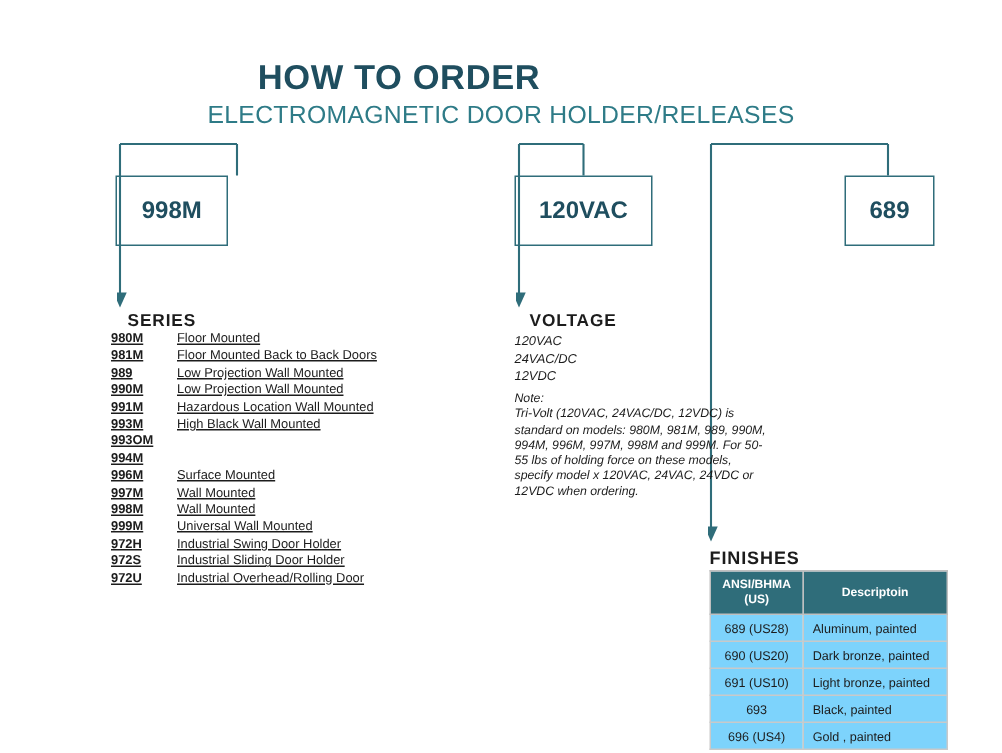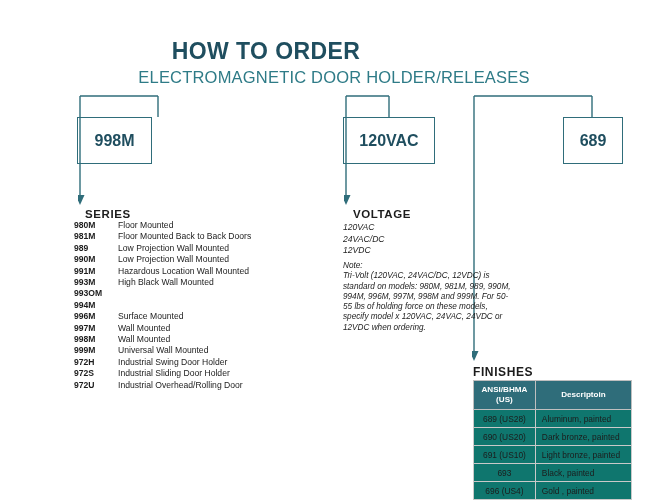--- a/index.html
+++ b/index.html
@@ -85,20 +85,21 @@
     position: absolute;
     left: 74px;
     top: 220px;
     width: 260px;
     font-size: 8.6px;
     line-height: 11.4px;
     color: #1c1c1c;
   }
   #series-list .row {
     display: flex;
+    text-decoration: underline;
   }
   #series-list .code {
     width: 44px;
     flex: 0 0 44px;
     font-weight: bold;
   }
   #series-list .desc {
     flex: 1 1 auto;
   }
 
@@ -144,21 +145,21 @@
     padding: 4px 3px;
     border: 1px solid #bfbfbf;
     text-align: center;
     line-height: 10px;
   }
   #finish-table td {
     border: 1px solid #c9c9c9;
     padding: 3.5px 4px;
     text-align: center;
     color: #1c1c1c;
-    background: #0f766e;
+    background: #7dd3fc;
   }
   #finish-table td.desc {
     text-align: left;
     padding-left: 6px;
   }
   #finish-table col.c1 { width: 62px; }
   #finish-table col.c2 { width: 97px; }
 </style>
 </head>
 <body>

